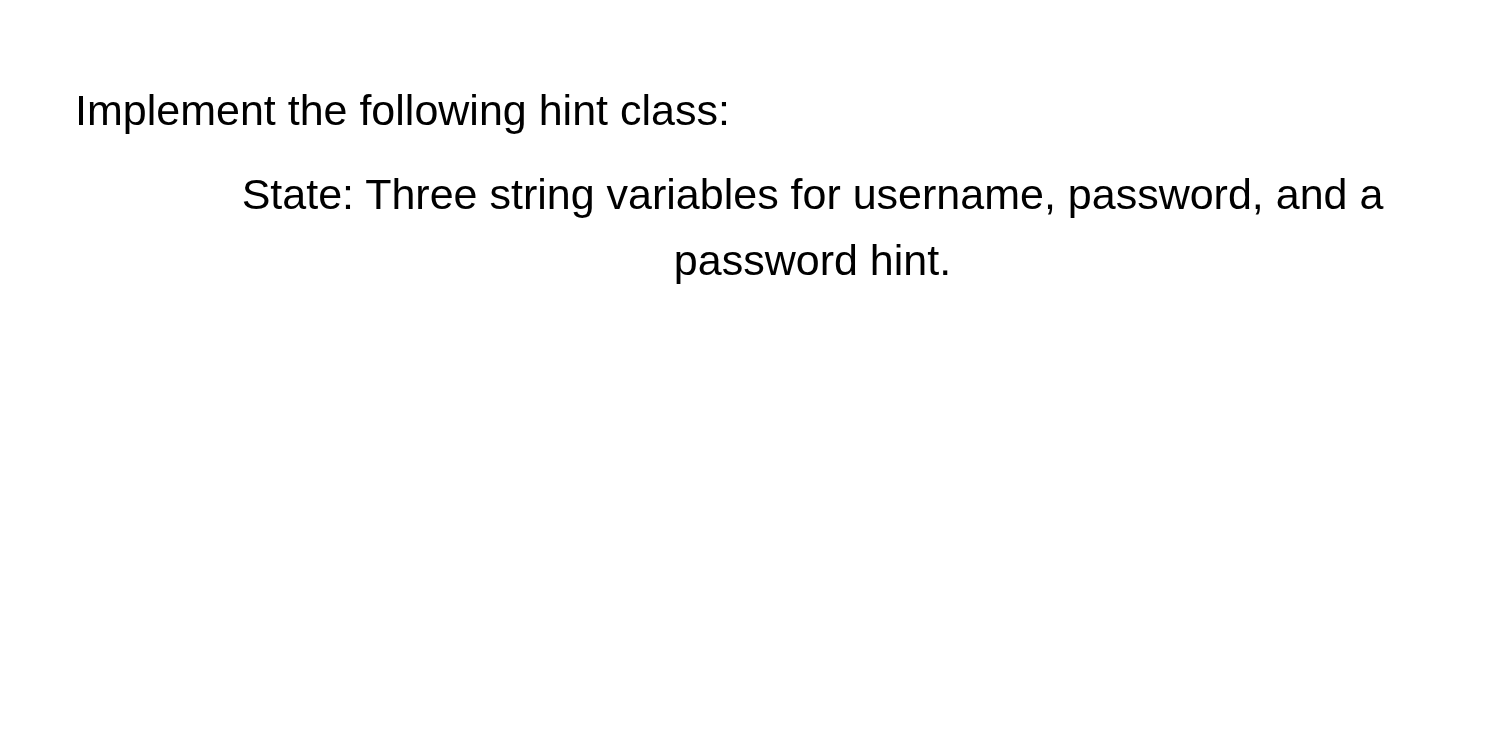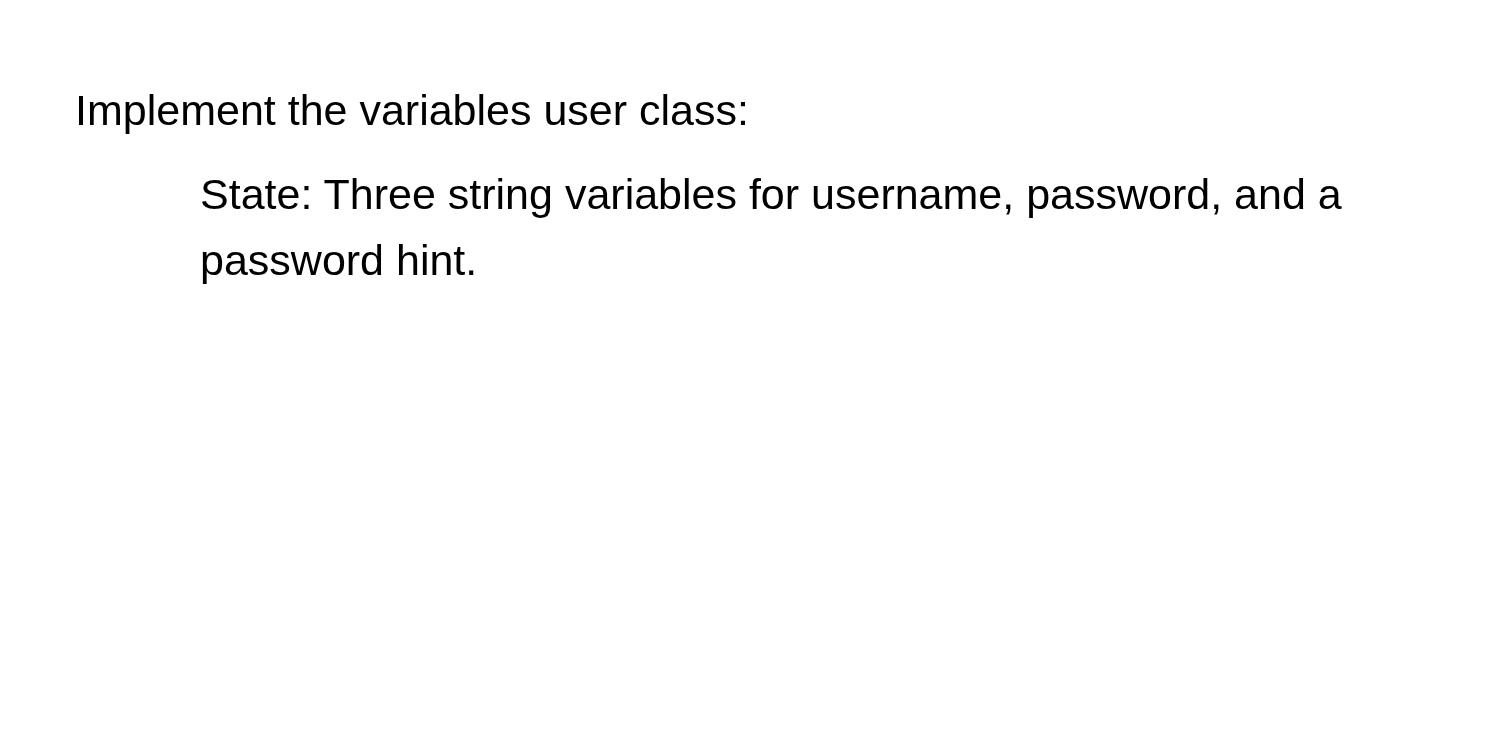--- a/index.html
+++ b/index.html
@@ -17,28 +17,29 @@
       padding-left: 75px;
       padding-right: 75px;
     }
     .intro-line {
       font-size: 43px;
       line-height: 1.5;
       margin-bottom: 18px;
     }
     .bullet-list {
       padding-left: 125px;
+      text-align: center;
     }
     .bullet-item {
       font-size: 43px;
       line-height: 1.55;
       margin-bottom: 6px;
       max-width: 1240px;
     }
   </style>
 </head>
 <body>
 
-<div class="intro-line">Implement the variables user class:</div>
+<div class="intro-line">Implement the following hint class:</div>
 
 <div class="bullet-list">
   <div class="bullet-item">State: Three string variables for username, password, and a password hint.</div>
 </div>
 
 </body></html>

